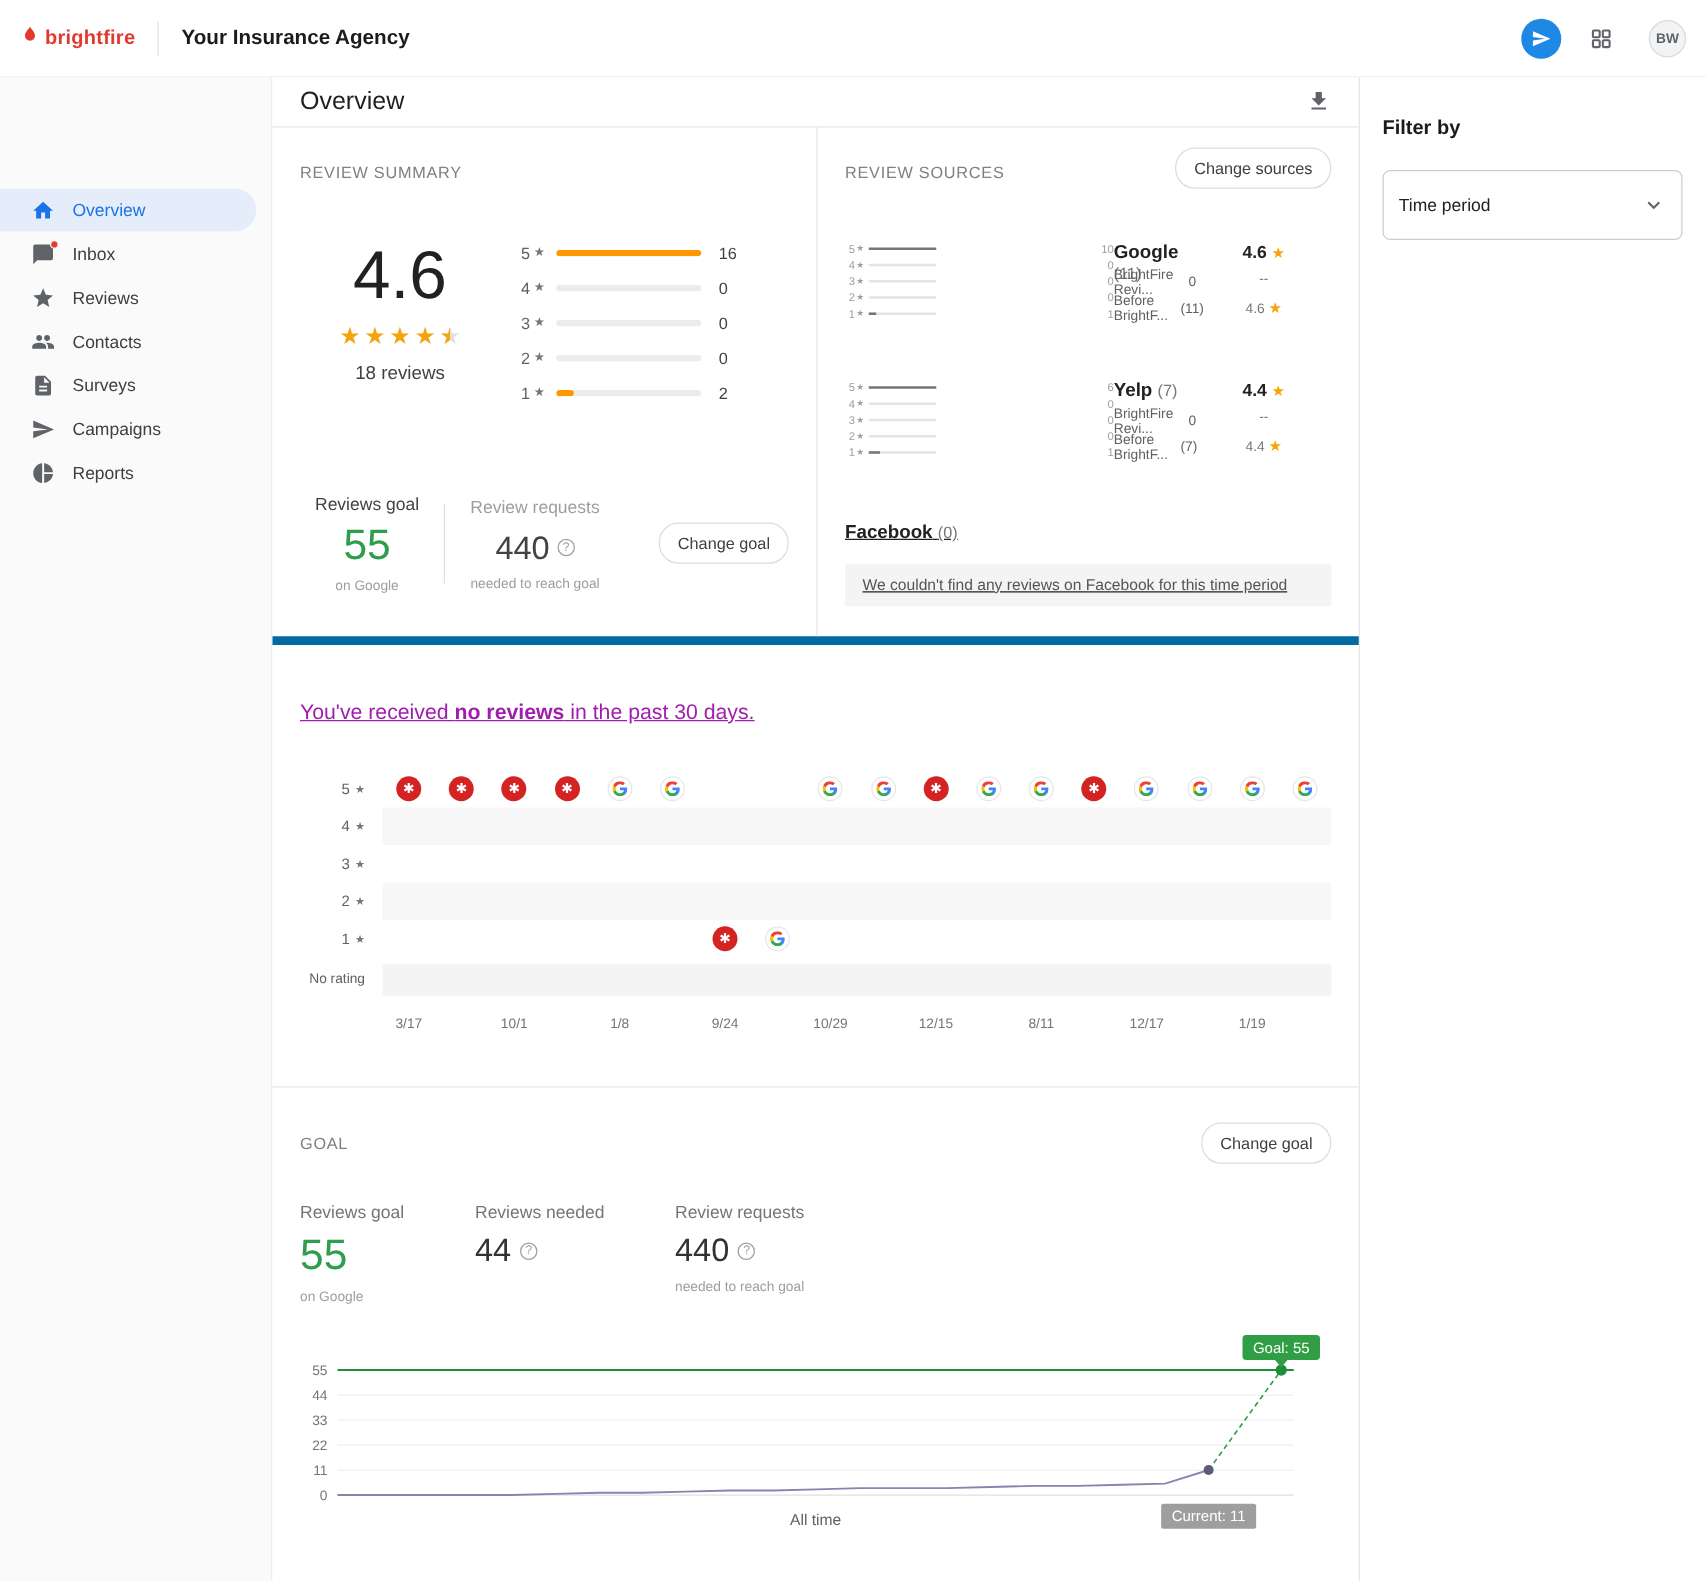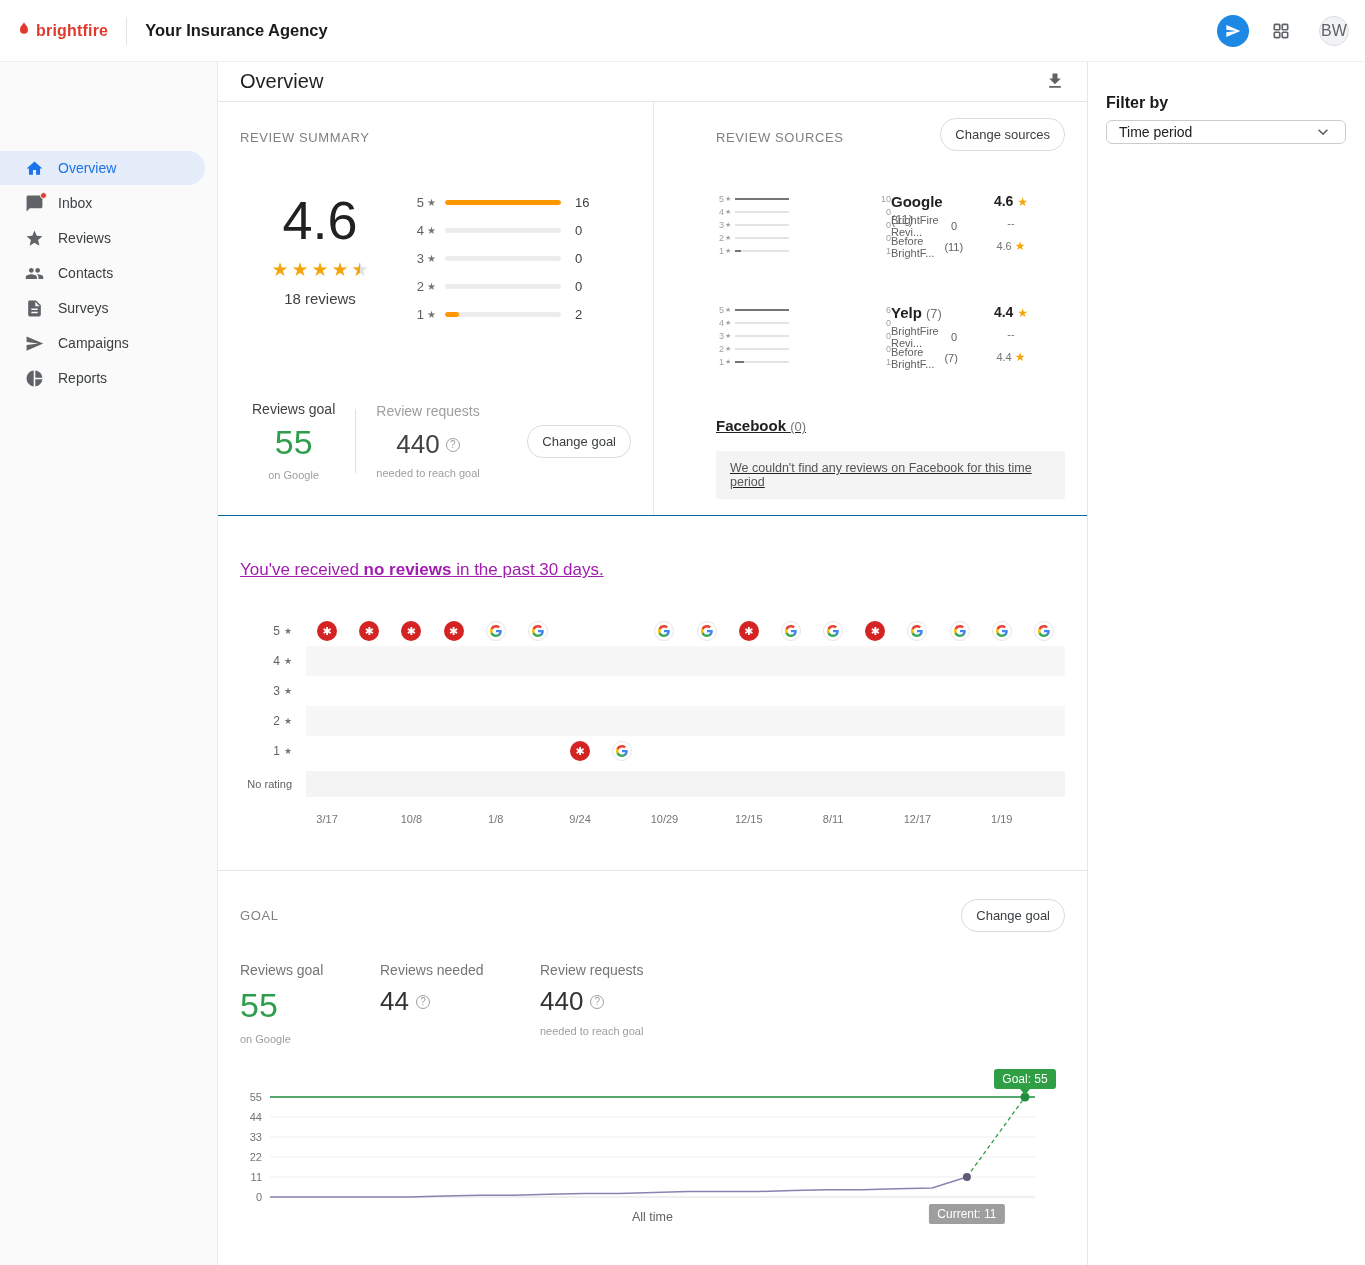--- a/index.html
+++ b/index.html
@@ -9,40 +9,40 @@
 
   
   .topbar{height:62px;display:flex;align-items:center;padding:0 16px;background:#fff;border-bottom:1px solid #efefef;}
   .brand{display:flex;align-items:center;gap:4px;cursor:pointer;}
   .brand-text{color:#e03a2f;font-weight:700;font-size:16px;letter-spacing:.2px;}
   .tb-divider{width:1px;height:28px;background:#e3e3e3;margin:0 18px;}
   .agency{font-size:16.5px;font-weight:700;color:#1b1b1b;}
   .tb-spacer{flex:1;}
   .send-btn{width:32px;height:32px;border-radius:50%;background:#1e88e5;border:none;display:flex;align-items:center;justify-content:center;cursor:pointer;margin-right:16px;}
   .apps-btn{width:32px;height:32px;border:none;background:transparent;display:flex;align-items:center;justify-content:center;cursor:pointer;margin-right:22px;}
-  .avatar{width:30px;height:30px;border-radius:50%;background:#f1f3f4;border:1px solid #dadce0;display:flex;align-items:center;justify-content:center;font-size:16px;font-weight:400;color:#5f6368;cursor:pointer;}
+  .avatar{width:30px;height:30px;border-radius:50%;background:#f1f3f4;border:1px solid #dadce0;display:flex;align-items:center;justify-content:center;font-size:11px;font-weight:700;color:#5f6368;cursor:pointer;}
 
   
   .layout{display:flex;height:1203px;}
   .sidebar{width:218px;background:#fafafa;border-right:1px solid #ebebeb;padding-top:88px;flex-shrink:0;}
   .side-item{height:34px;display:flex;align-items:center;gap:14px;padding-left:24px;font-size:14px;color:#3c4043;cursor:pointer;margin:1px 12px 1px 0;border-radius:0 17px 17px 0;}
   .side-item.active{background:#e4edf9;color:#1a73e8;font-weight:500;}
   .side-icon{width:20px;height:20px;display:flex;align-items:center;justify-content:center;position:relative;}
   .red-dot{position:absolute;top:-1px;right:-3px;width:7px;height:7px;border-radius:50%;background:#e53935;border:1.5px solid #fafafa;}
 
   .main{width:870px;border-right:1px solid #e6e6e6;display:flex;flex-direction:column;background:#fff;flex-shrink:0;}
   .page-header{height:42px;display:flex;align-items:center;justify-content:space-between;padding:0 22px;border-bottom:1px solid #e6e6e6;}
   .page-title{font-size:20px;color:#1f1f1f;}
   .dl{cursor:pointer;display:flex;}
 
   .panel-heading{font-size:13px;color:#808080;letter-spacing:.6px;}
   .btn{border:1px solid #dadce0;background:#fff;border-radius:16px;padding:8px 14px;font-size:13px;color:#3c4043;cursor:pointer;white-space:nowrap;}
 
   
-  .top-panels{display:flex;border-bottom:1px solid #0369a1;height:436px;gap:40px;}
+  .top-panels{display:flex;border-bottom:7px solid #0369a1;height:436px;}
   .summary-panel{width:436px;border-right:1px solid #e6e6e6;padding:28px 22px;position:relative;flex-shrink:0;}
   .summary-top{display:flex;margin-top:46px;}
   .avg-block{width:160px;text-align:center;}
   .avg{font-size:54px;color:#212121;line-height:1.1;}
   .stars{margin-top:10px;}
   .star{position:relative;display:inline-block;font-size:19px;line-height:1;color:#f5a50a;margin:0 1.5px;}
   .star.half{color:#e0e0e0;}
   .half-fill{position:absolute;left:0;top:0;width:50%;overflow:hidden;color:#f5a50a;}
   .total{margin-top:10px;font-size:15px;color:#424242;}
   .breakdown{flex:1;display:flex;flex-direction:column;gap:13px;padding-top:4px;padding-left:14px;}
@@ -113,21 +113,21 @@
   .gm-label{font-size:14px;color:#757575;}
   .gm-value{margin-top:8px;display:flex;align-items:center;gap:7px;}
   .gm-num.green{font-size:34px;color:#2e9e4c;}
   .gm-num.dark{font-size:26px;color:#333;}
   .gm-sub{font-size:11px;color:#9e9e9e;margin-top:8px;}
   .goal-chart{margin-top:22px;position:relative;}
 
   
   .filter-panel{flex:1;padding:32px 20px 0 18px;background:#fff;}
   .filter-heading{font-size:16px;font-weight:700;color:#1a1a1a;}
-  .select{margin-top:8px;width:240px;height:24px;border:1px solid #c9cdd2;border-radius:6px;display:flex;align-items:center;justify-content:space-between;padding:0 12px;font-size:14px;color:#202124;cursor:pointer;background:#fff;}
+  .select{margin-top:24px;width:240px;height:56px;border:1px solid #c9cdd2;border-radius:6px;display:flex;align-items:center;justify-content:space-between;padding:0 12px;font-size:14px;color:#202124;cursor:pointer;background:#fff;}
   .chev{display:flex;color:#5f6368;}
 </style>
 </head>
 <body>
 
 <header class="topbar">
   <div class="brand">
     <span class="flame">
       <svg width="16" height="16" viewBox="0 0 24 24" fill="#e03a2f">
           <path d="M12 2c2.2 4 6 6.2 6 11a6 6 0 0 1-12 0c0-4.8 3.8-7 6-11z"></path>
@@ -541,21 +541,21 @@
   <path fill="#4285F4" d="M17.64 9.2c0-.64-.06-1.25-.16-1.84H9v3.48h4.84a4.14 4.14 0 0 1-1.8 2.72v2.26h2.92c1.7-1.57 2.68-3.88 2.68-6.62z"></path>
   <path fill="#34A853" d="M9 18c2.43 0 4.47-.8 5.96-2.18l-2.92-2.26c-.8.54-1.84.86-3.04.86-2.34 0-4.32-1.58-5.03-3.71H.96v2.33A9 9 0 0 0 9 18z"></path>
   <path fill="#FBBC05" d="M3.97 10.71A5.41 5.41 0 0 1 3.69 9c0-.6.1-1.17.28-1.71V4.96H.96A9 9 0 0 0 0 9c0 1.45.35 2.83.96 4.04l3.01-2.33z"></path>
   <path fill="#EA4335" d="M9 3.58c1.32 0 2.5.45 3.44 1.35l2.58-2.58C13.46.89 11.42 0 9 0A9 9 0 0 0 .96 4.96l3.01 2.33C4.68 5.16 6.66 3.58 9 3.58z"></path>
 </svg>
             </span>
           </div>
       </div>
       <div class="rr-xaxis" id="rr-xaxis">
           <span class="rr-xlabel" style="left: 2.77778%;">3/17</span>
-          <span class="rr-xlabel" style="left: 13.8889%;">10/8</span>
+          <span class="rr-xlabel" style="left: 13.8889%;">10/1</span>
           <span class="rr-xlabel" style="left: 25%;">1/8</span>
           <span class="rr-xlabel" style="left: 36.1111%;">9/24</span>
           <span class="rr-xlabel" style="left: 47.2222%;">10/29</span>
           <span class="rr-xlabel" style="left: 58.3333%;">12/15</span>
           <span class="rr-xlabel" style="left: 69.4444%;">8/11</span>
           <span class="rr-xlabel" style="left: 80.5556%;">12/17</span>
           <span class="rr-xlabel" style="left: 91.6667%;">1/19</span>
         </div>
     </section>
 

